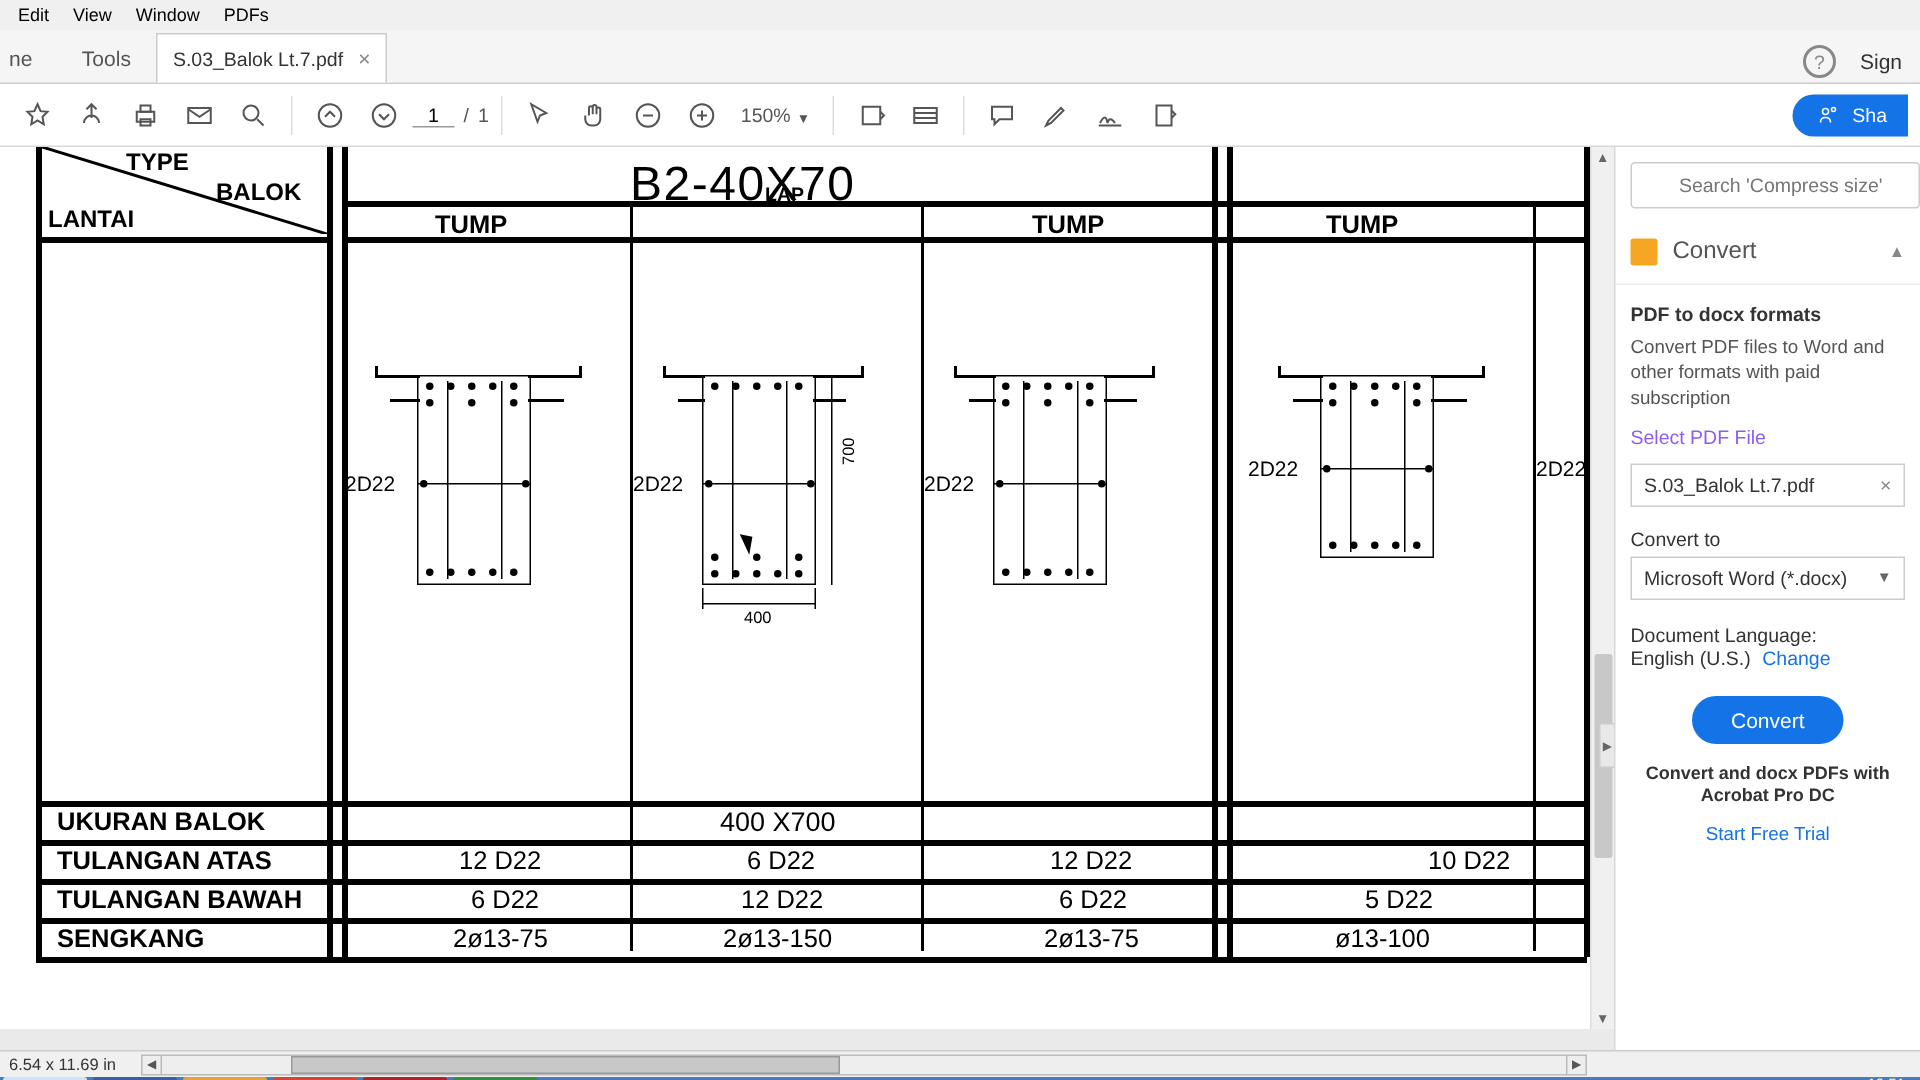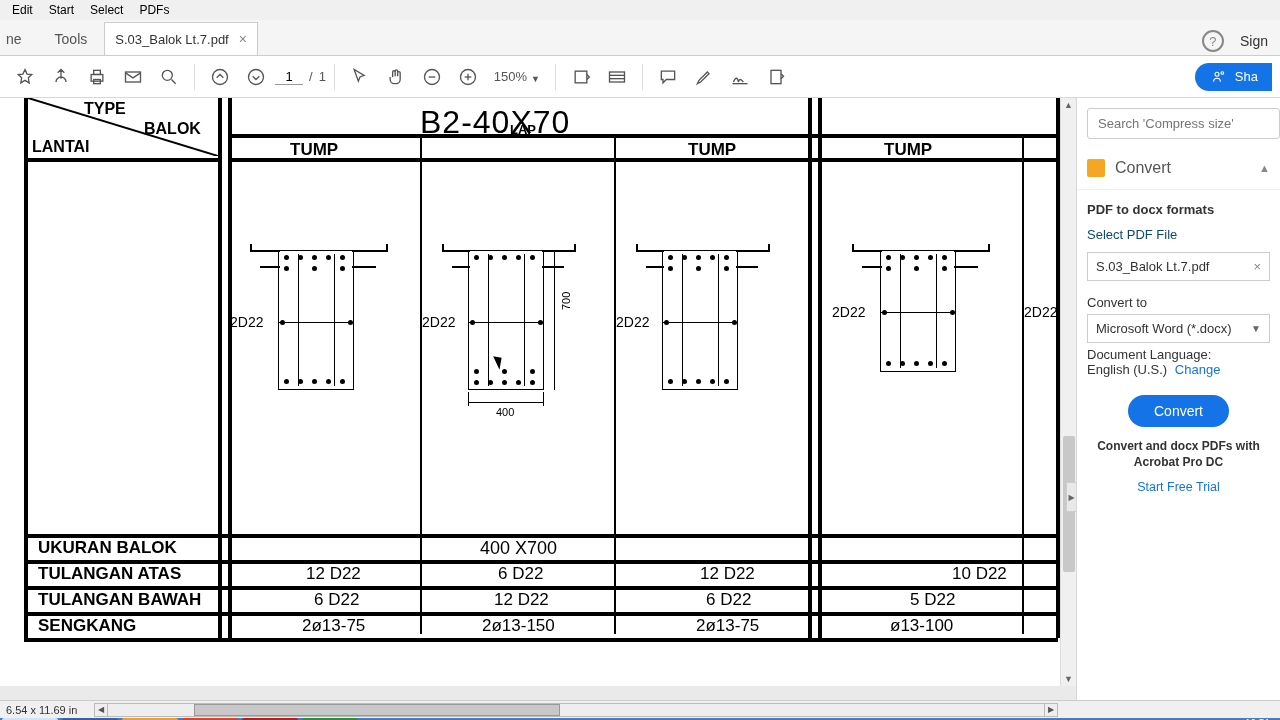--- a/index.html
+++ b/index.html
@@ -34,29 +34,29 @@
 .docarea { position: relative; flex: 1; background: #eaeaea; overflow: hidden; }
 .page { position: absolute; left: 0; top: 0; width: 1060px; height: 588px; background: #fff; }
 .scroll-v { position: absolute; right: 0; top: 0; width: 16px; height: 588px; background: #f0f0f0; border-left: 1px solid #ddd; }
 .scroll-v .thumb { position: absolute; left: 2px; width: 12px; background: #c8c8c8; border-radius: 2px; }
 .scroll-v .arrow { height: 14px; text-align: center; font-size: 9px; color: #666; line-height: 14px; }
 .collapse-handle { position: absolute; right: 0; top: 384px; width: 10px; height: 30px; background: #e8e8e8; border: 1px solid #ccc; border-right: none; display: flex; align-items: center; justify-content: center; font-size: 8px; color: #666; }
 
 
 .rightpanel { width: 204px; background: #fff; border-left: 1px solid #d8d8d8; display: flex; flex-direction: column; padding: 0; font-size: 13px; color: #333; }
 .searchbox { margin: 10px 0 10px 10px; }
-.searchbox input { width: 100%; padding: 7px 10px; border: 1px solid #ccc; border-radius: 3px; font-size: 13px; color: #888; }
+.searchbox input { width: 100%; padding: 7px 24px; border: 1px solid #ccc; border-radius: 3px; font-size: 13px; color: #888; text-align: right; }
 .convert-head { display: flex; align-items: center; gap: 10px; padding: 10px 10px 12px 10px; border-bottom: 1px solid #eee; }
 .convert-head .ic { width: 18px; height: 18px; background: #f5a623; border-radius: 2px; position: relative; }
 .convert-head .title { font-size: 16px; color: #555; flex: 1; }
 .convert-head .chev { color: #888; font-size: 11px; }
 .section { padding: 12px 10px 6px 10px; }
 .section .h { font-weight: 600; font-size: 13px; color: #333; margin-bottom: 6px; }
 .section .desc { font-size: 12.5px; color: #555; line-height: 1.35; }
-.section .link { color: #0c4a6e; font-size: 13px; margin-top: 10px; display: block; }
+.section .link { color: #8b5cf6; font-size: 13px; margin-top: 10px; display: block; }
 .filebox, .fmtbox { margin: 4px 10px 0 10px; border: 1px solid #ccc; padding: 6px 8px; font-size: 13px; display: flex; align-items: center; justify-content: space-between; }
 .label { padding: 14px 10px 0 10px; font-size: 13px; color: #333; }
 .lang { padding: 4px 10px; font-size: 13px; }
 .lang .chg { color: #1473e6; margin-left: 4px; }
 .convertbtn { margin: 14px auto 8px auto; background: #1473e6; color: #fff; border-radius: 18px; padding: 8px 26px; font-size: 14px; width: fit-content; }
 .promo { text-align: center; font-size: 12px; font-weight: 600; padding: 4px 10px; line-height: 1.3; }
 .trial { text-align: center; color: #1473e6; font-size: 12.5px; padding: 6px; }
 
 
 .statusbar { height: 18px; background: #f0f0f0; border-top: 1px solid #ccc; display: flex; align-items: center; font-size: 11px; color: #333; position: relative; }
@@ -91,22 +91,22 @@
 
 .cursor-arrow { position: absolute; width: 0; height: 0; border-left: 7px solid #000; border-top: 5px solid transparent; border-bottom: 10px solid transparent; transform: rotate(-25deg); }
 
 svg.icon { width: 20px; height: 20px; stroke: #555; stroke-width: 1.6; fill: none; }
 </style>
 </head>
 <body>
 
 <div class="menubar">
   <span>Edit</span>
-  <span>Start</span>
-  <span>Select</span>
+  <span>View</span>
+  <span>Window</span>
   <span>PDFs</span>
 </div>
 
 <div class="tabbar">
   <div class="tab home">ne</div>
   <div class="tab">Tools</div>
   <div class="filetab">
     <span>S.03_Balok Lt.7.pdf</span>
     <span class="close-x">×</span>
   </div>
@@ -446,33 +446,34 @@
     <div class="searchbox">
       <input placeholder="Search 'Compress size'" style="">
     </div>
     <div class="convert-head">
       <div class="ic"></div>
       <div class="title">Convert</div>
       <div class="chev">▲</div>
     </div>
     <div class="section">
       <div class="h">PDF to docx formats</div>
+      <div class="desc">Convert PDF files to Word and other formats with paid subscription</div>
       <span class="link">Select PDF File</span>
     </div>
     <div class="filebox">
       <span>S.03_Balok Lt.7.pdf</span>
       <span style="color:#888;">×</span>
     </div>
     <div class="label">Convert to</div>
     <div class="fmtbox">
       <span>Microsoft Word (*.docx)</span>
       <span style="font-size:10px;color:#666;">▼</span>
     </div>
     <div class="lang">
-      <div style="">Document Language:</div>
+      <div style="margin-top:12px;">Document Language:</div>
       <span>English (U.S.)</span>
       <span class="chg">Change</span>
     </div>
     <div class="convertbtn">Convert</div>
     <div class="promo">Convert and docx PDFs with Acrobat Pro DC</div>
     <div class="trial">Start Free Trial</div>
   </div>
 </div>
 
 <div class="statusbar">

